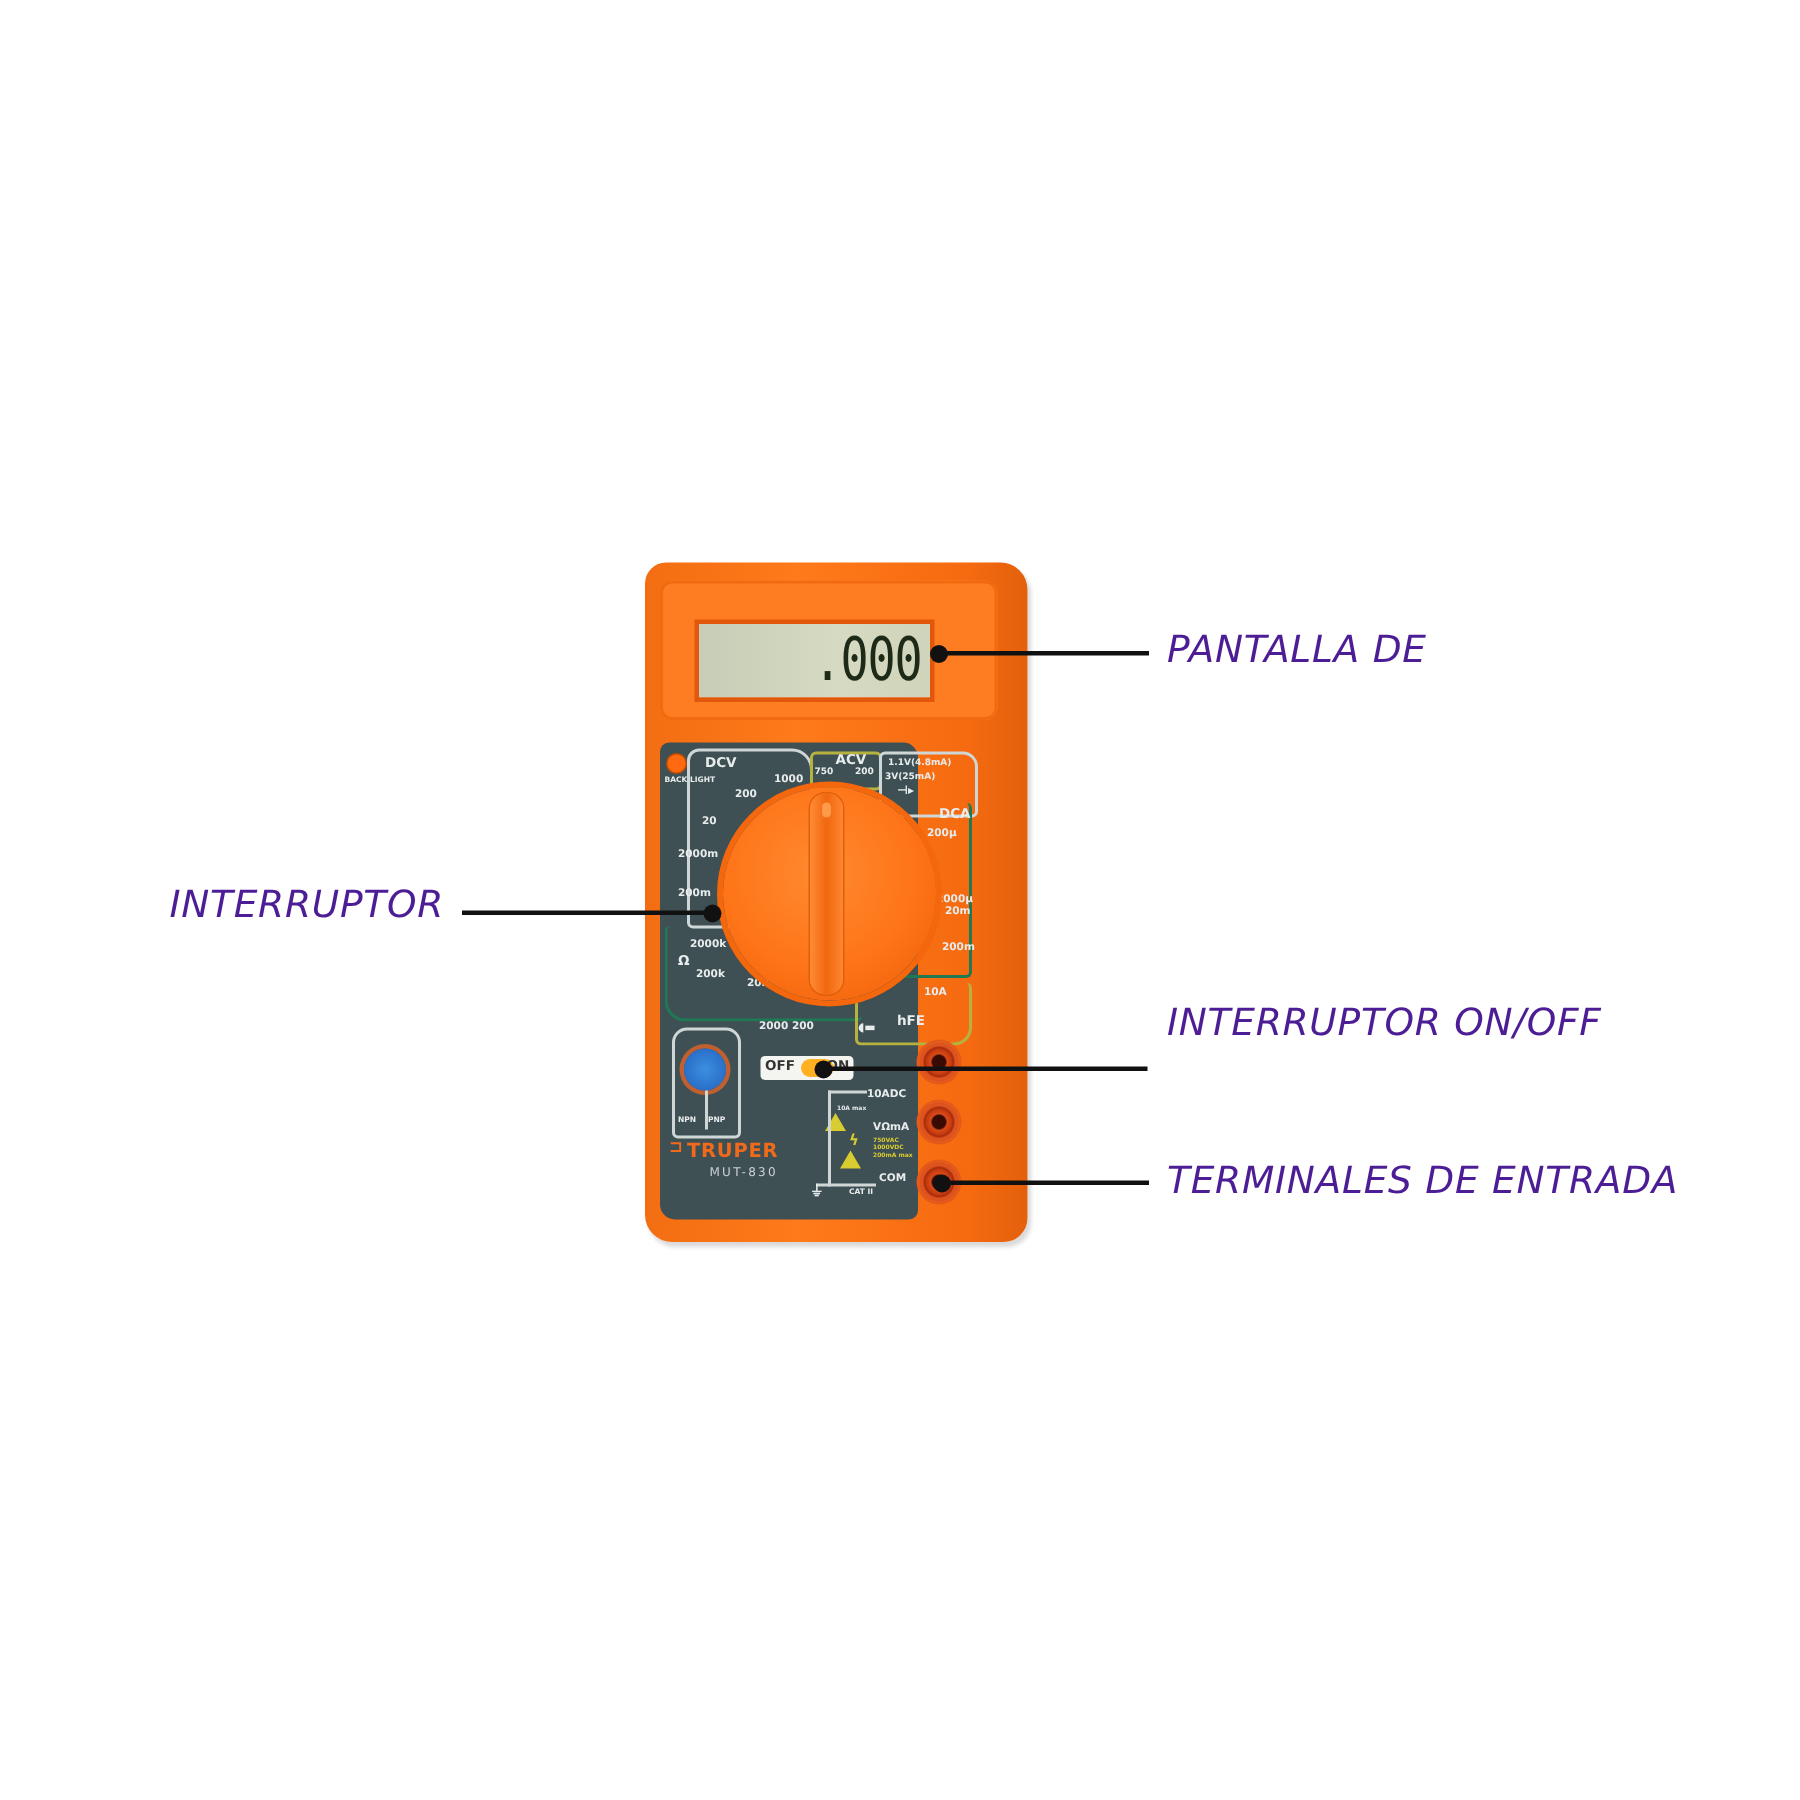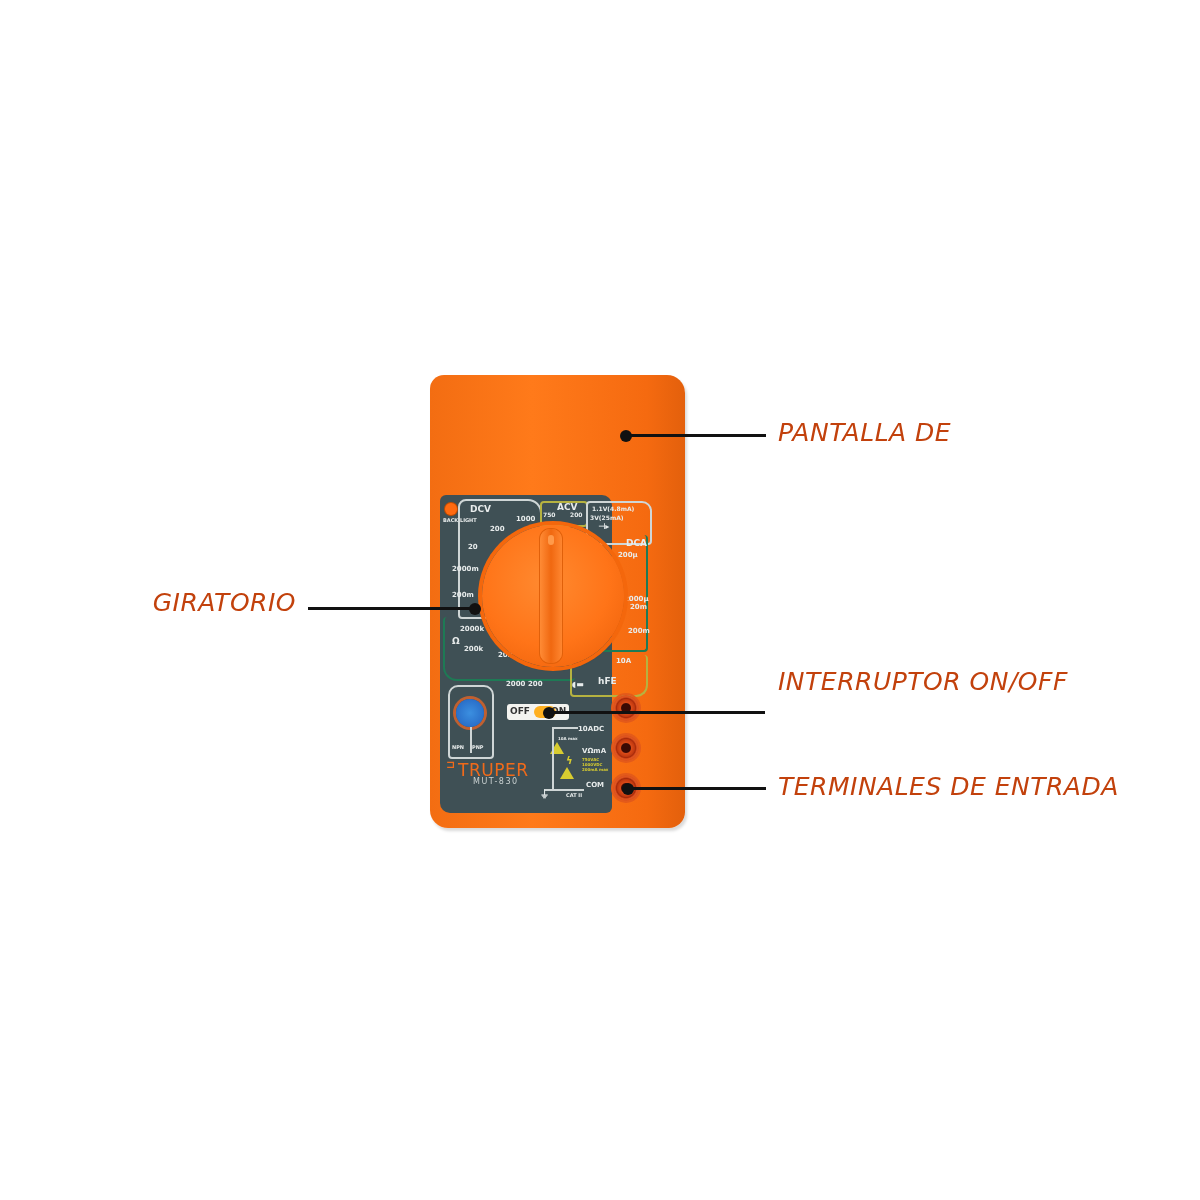--- a/index.html
+++ b/index.html
@@ -4,21 +4,21 @@
 <style>
   html, body { margin: 0; padding: 0; }
   body {
     width: 1200px; height: 1200px; background: #ffffff; position: relative; overflow: hidden;
     font-family: "DejaVu Sans", sans-serif;
   }
 
   
   .callout {
     position: absolute; font-family: "DejaVu Sans", sans-serif; font-style: italic;
-    font-size: 25px; letter-spacing: 0.5px; color: #c2410c; line-height: 30px; white-space: nowrap;
+    font-size: 25px; letter-spacing: 0.5px; color: #4c1d95; line-height: 30px; white-space: nowrap;
   }
   .callout.right-align { text-align: right; }
   .leader { position: absolute; height: 3px; background: #111; }
   .dot { position: absolute; width: 12px; height: 12px; border-radius: 50%; background: #111; }
 
   
   #meter {
     position: absolute; left: 430px; top: 375px; width: 255px; height: 453px;
     background: linear-gradient(90deg, #f36d12 0%, #ff7a1a 40%, #f56a10 85%, #e3600c 100%);
     border-radius: 14px 18px 16px 18px;
@@ -77,35 +77,40 @@
   }
   #onoff-slider {
     position: absolute; left: 27px; top: 2px; width: 22px; height: 12px; border-radius: 6px; background: #ffb020;
   }
   .jack {
     position: absolute; width: 26px; height: 26px; border-radius: 50%;
     background: radial-gradient(circle, #3a0a04 0%, #3a0a04 24%, #d94a18 30%, #c23a10 46%, #a82a0a 52%, #e05520 60%, #c84012 100%);
     box-shadow: 0 0 0 2px #e35a1a;
   }
   #brand {
-    position: absolute; left: 18px; top: 265px; color: #f06a1a; font-weight: normal; font-size: 17px; letter-spacing: 0.5px;
+    position: absolute; left: 18px; top: 265px; color: #f06a1a; font-weight: bold; font-size: 13px; letter-spacing: 0.5px;
   }
   #model {
     position: absolute; left: 33px; top: 282px; color: #c9d1d1; font-size: 8px; letter-spacing: 1.5px;
   }
   .warn {
     position: absolute; width: 0; height: 0; border-left: 7px solid transparent; border-right: 7px solid transparent;
     border-bottom: 12px solid #d8cc30;
   }
   .wire { position: absolute; background: #cfd6d6; }
 </style>
 </head>
 <body>
 
 <div id="meter">
+  <div id="bezel">
+    <div id="lcd">
+      <span id="lcd-reading">.000</span>
+    </div>
+  </div>
 
   <div id="panel">
 
     <div id="backlight"></div>
     <span class="lbl" style="left:3px;top:22px;font-size:5px;line-height:6px;width:18px;">BACK LIGHT</span>
 
     <div class="zone" style="left:18px;top:4px;width:80px;height:116px;border-radius:8px 14px 4px 4px;"></div>
     <div class="zone yellow" style="left:100px;top:6px;width:44px;height:22px;border-radius:4px;"></div>
     <div class="zone" style="left:146px;top:6px;width:62px;height:40px;border-radius:4px 10px 4px 4px;"></div>
     <div class="zone green" style="left:150px;top:40px;width:56px;height:115px;border-radius:4px;border-left:none;border-top:none;"></div>
@@ -188,21 +193,21 @@
 
 <div class="dot" style="left:620px;top:430px;"></div>
 <div class="leader" style="left:626px;top:434px;width:140px;"></div>
 <div class="callout" style="left:778px;top:418px;">
   <div>PANTALLA DE</div>
 </div>
 
 <div class="dot" style="left:469px;top:603px;"></div>
 <div class="leader" style="left:308px;top:607px;width:166px;"></div>
 <div class="callout right-align" style="left:96px;top:588px;width:200px;">
-  <div>GIRATORIO</div>
+  <div>INTERRUPTOR</div>
 </div>
 
 <div class="dot" style="left:543px;top:707px;"></div>
 <div class="leader" style="left:549px;top:711px;width:216px;"></div>
 <div class="callout" style="left:778px;top:667px;">
   <div>INTERRUPTOR ON/OFF</div>
 </div>
 
 <div class="dot" style="left:622px;top:783px;"></div>
 <div class="leader" style="left:628px;top:787px;width:138px;"></div>

